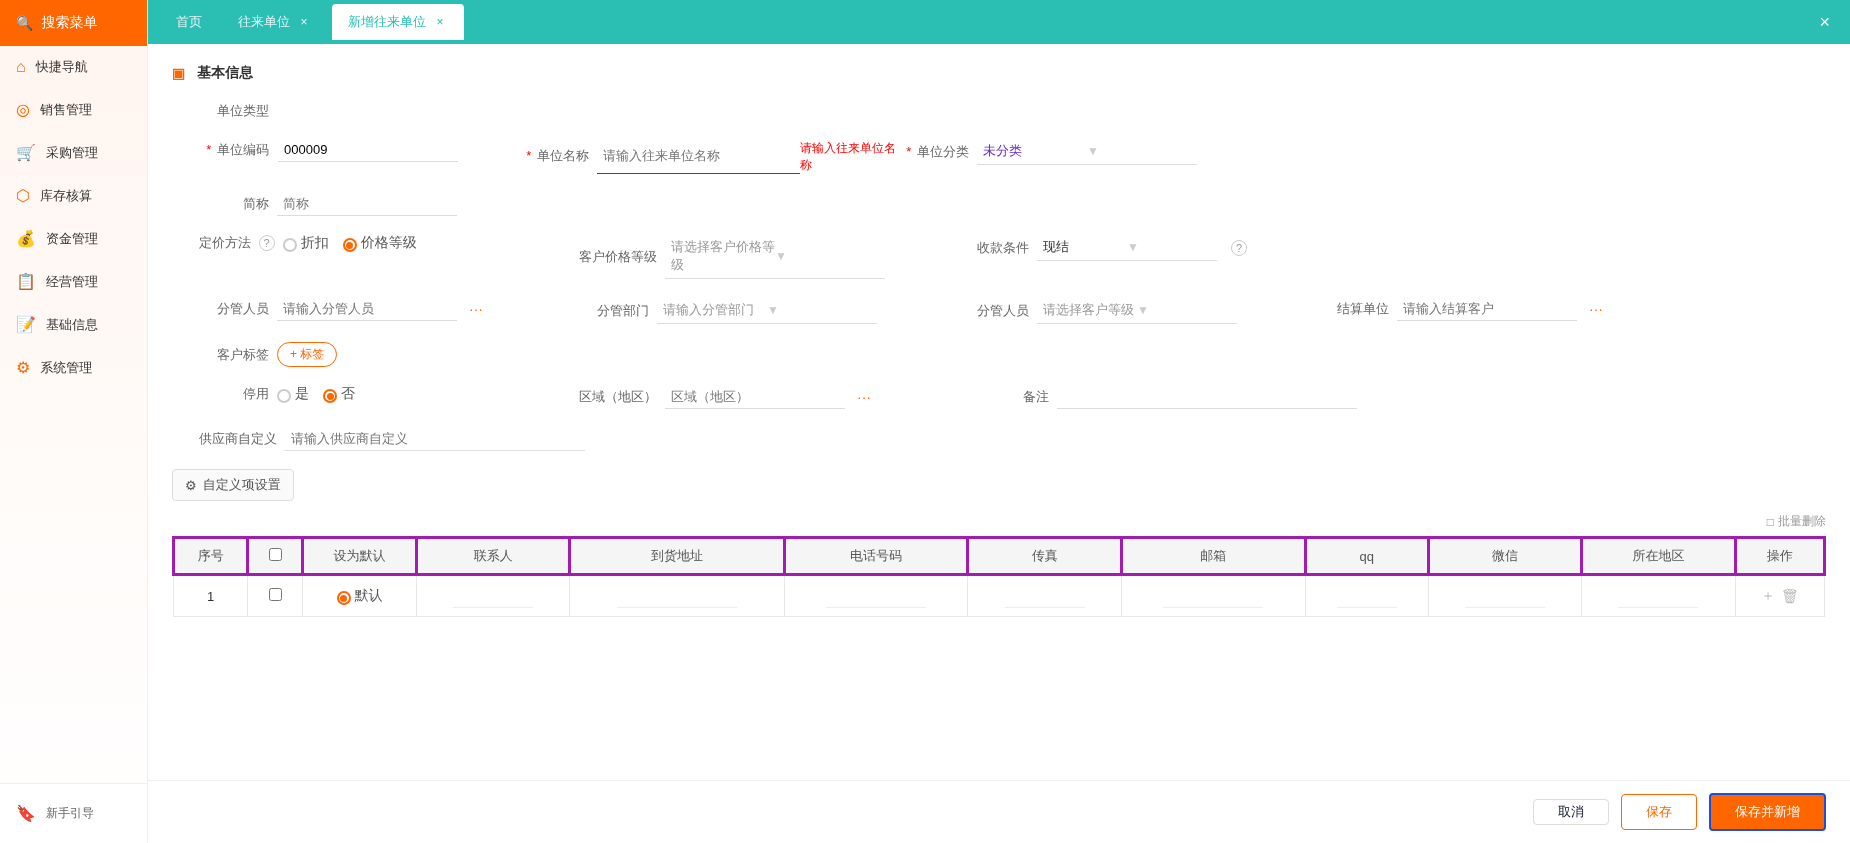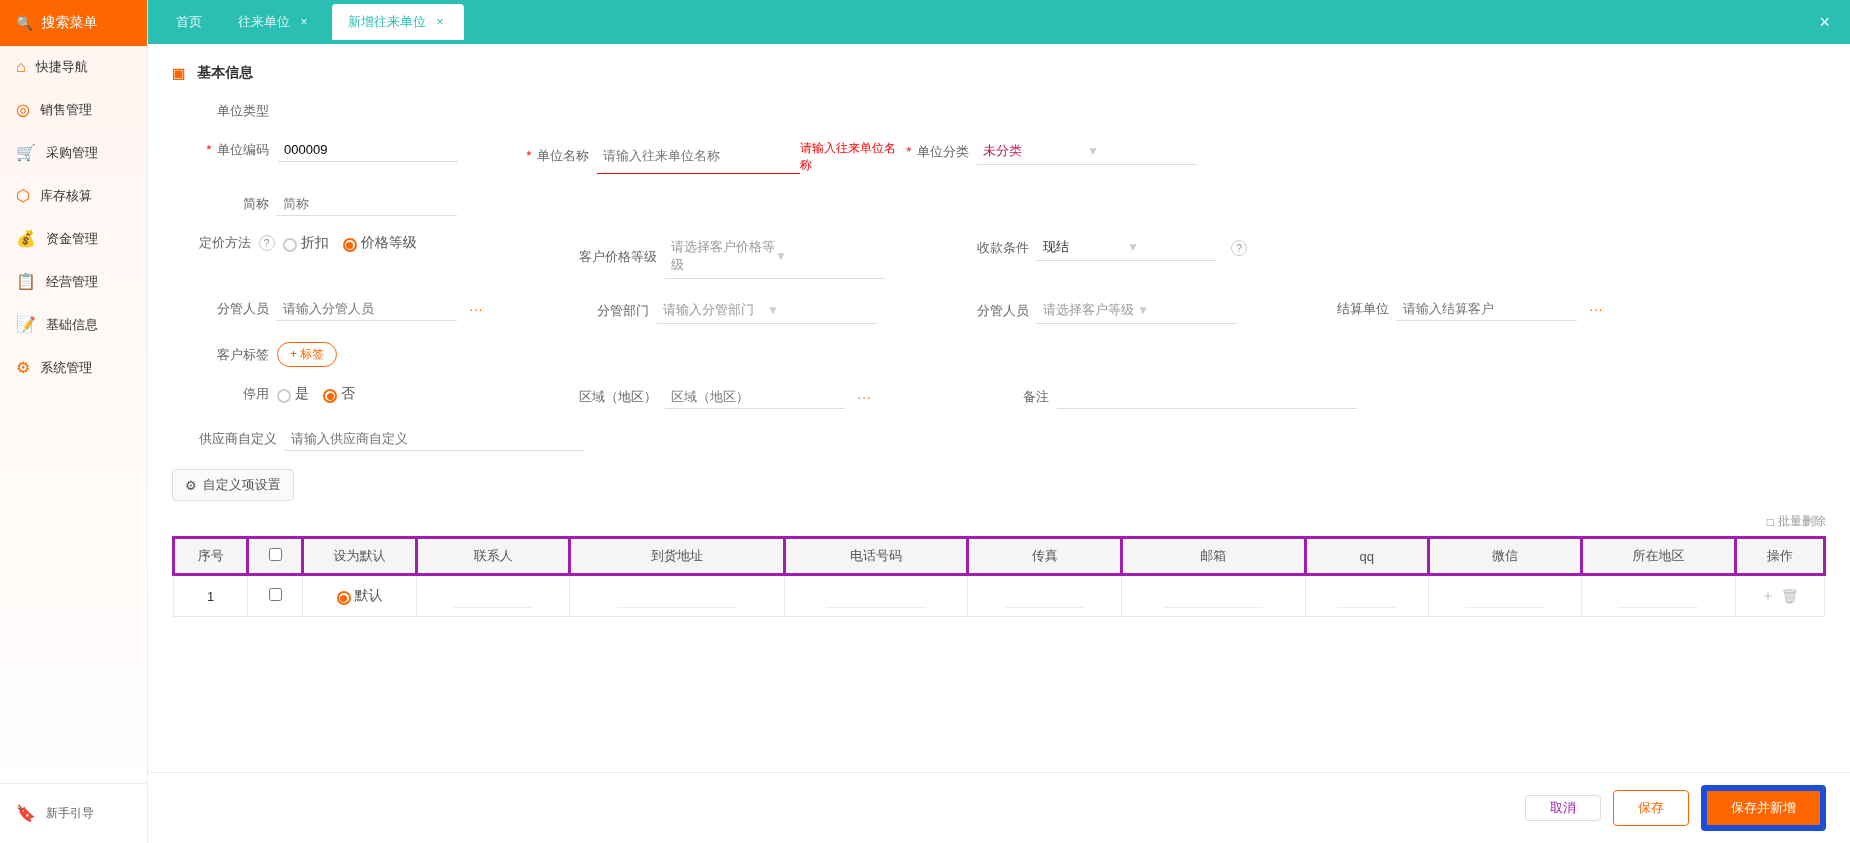--- a/index.html
+++ b/index.html
@@ -288,36 +288,36 @@
       display: flex;
       justify-content: flex-end;
       gap: 12px;
       align-items: center;
     }
     .btn-cancel {
       padding: 3px 24px;
       border: 1px solid #ddd;
       border-radius: 4px;
       background: #fff;
-      color: #a21caf;
+      color: #0f172a;
       cursor: pointer;
       font-size: 13px;
     }
     .btn-save {
       padding: 8px 24px;
       border: 1px solid #f60;
       border-radius: 4px;
       background: #fff;
       color: #f60;
       cursor: pointer;
       font-size: 13px;
     }
     .btn-save-new {
       padding: 8px 24px;
-      border: 6px solid #1d4ed8;
+      border: 2px solid #1d4ed8;
       border-radius: 4px;
       background: #f60;
       color: #fff;
       cursor: pointer;
       font-size: 13px;
     }
 
     .field-with-error { display: flex; flex-direction: row; }
 
     .info-icon { color: #f60; font-size: 14px; margin-right: 4px; }
@@ -432,21 +432,21 @@
           <input type="text" class="error-border" style="width: 220px; border-bottom-color: red;" placeholder="请输入往来单位名称">
           <span style="color:red;font-size:12px;margin-top:2px;">请输入往来单位名称</span>
         </div>
       </div>
       <div class="form-field">
         <span class="form-label">
           <span class="required-star">*</span>
           <span>单位分类</span>
         </span>
         <div class="form-select-wrapper" style="width:220px;">
-          <span style="color:#be185d;">未分类</span>
+          <span style="color:#6d28d9;">未分类</span>
           <span class="arrow divider-arrow">▼</span>
         </div>
       </div>
     </div>
 
     <div class="form-row">
       <div class="form-field" style="flex:0 0 320px;">
         <span class="form-label">简称</span>
         <input type="text" style="width: 180px;" placeholder="简称">
       </div>

